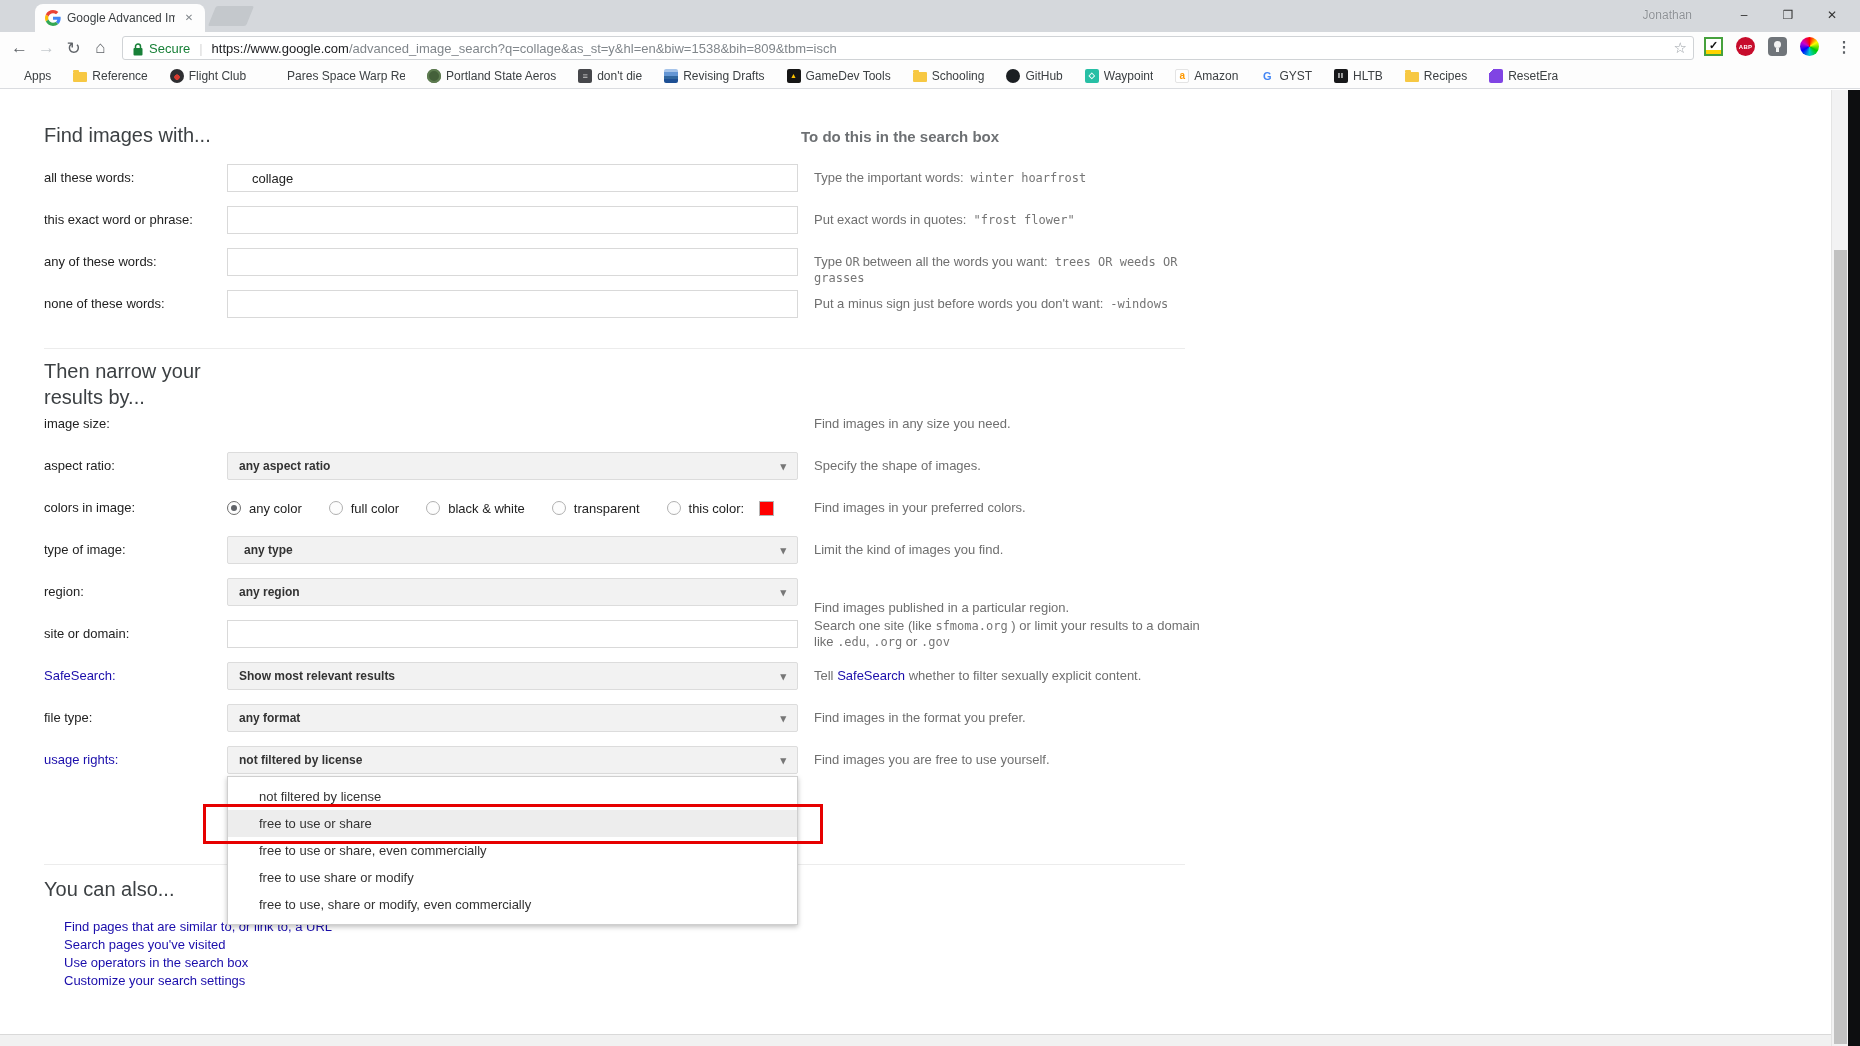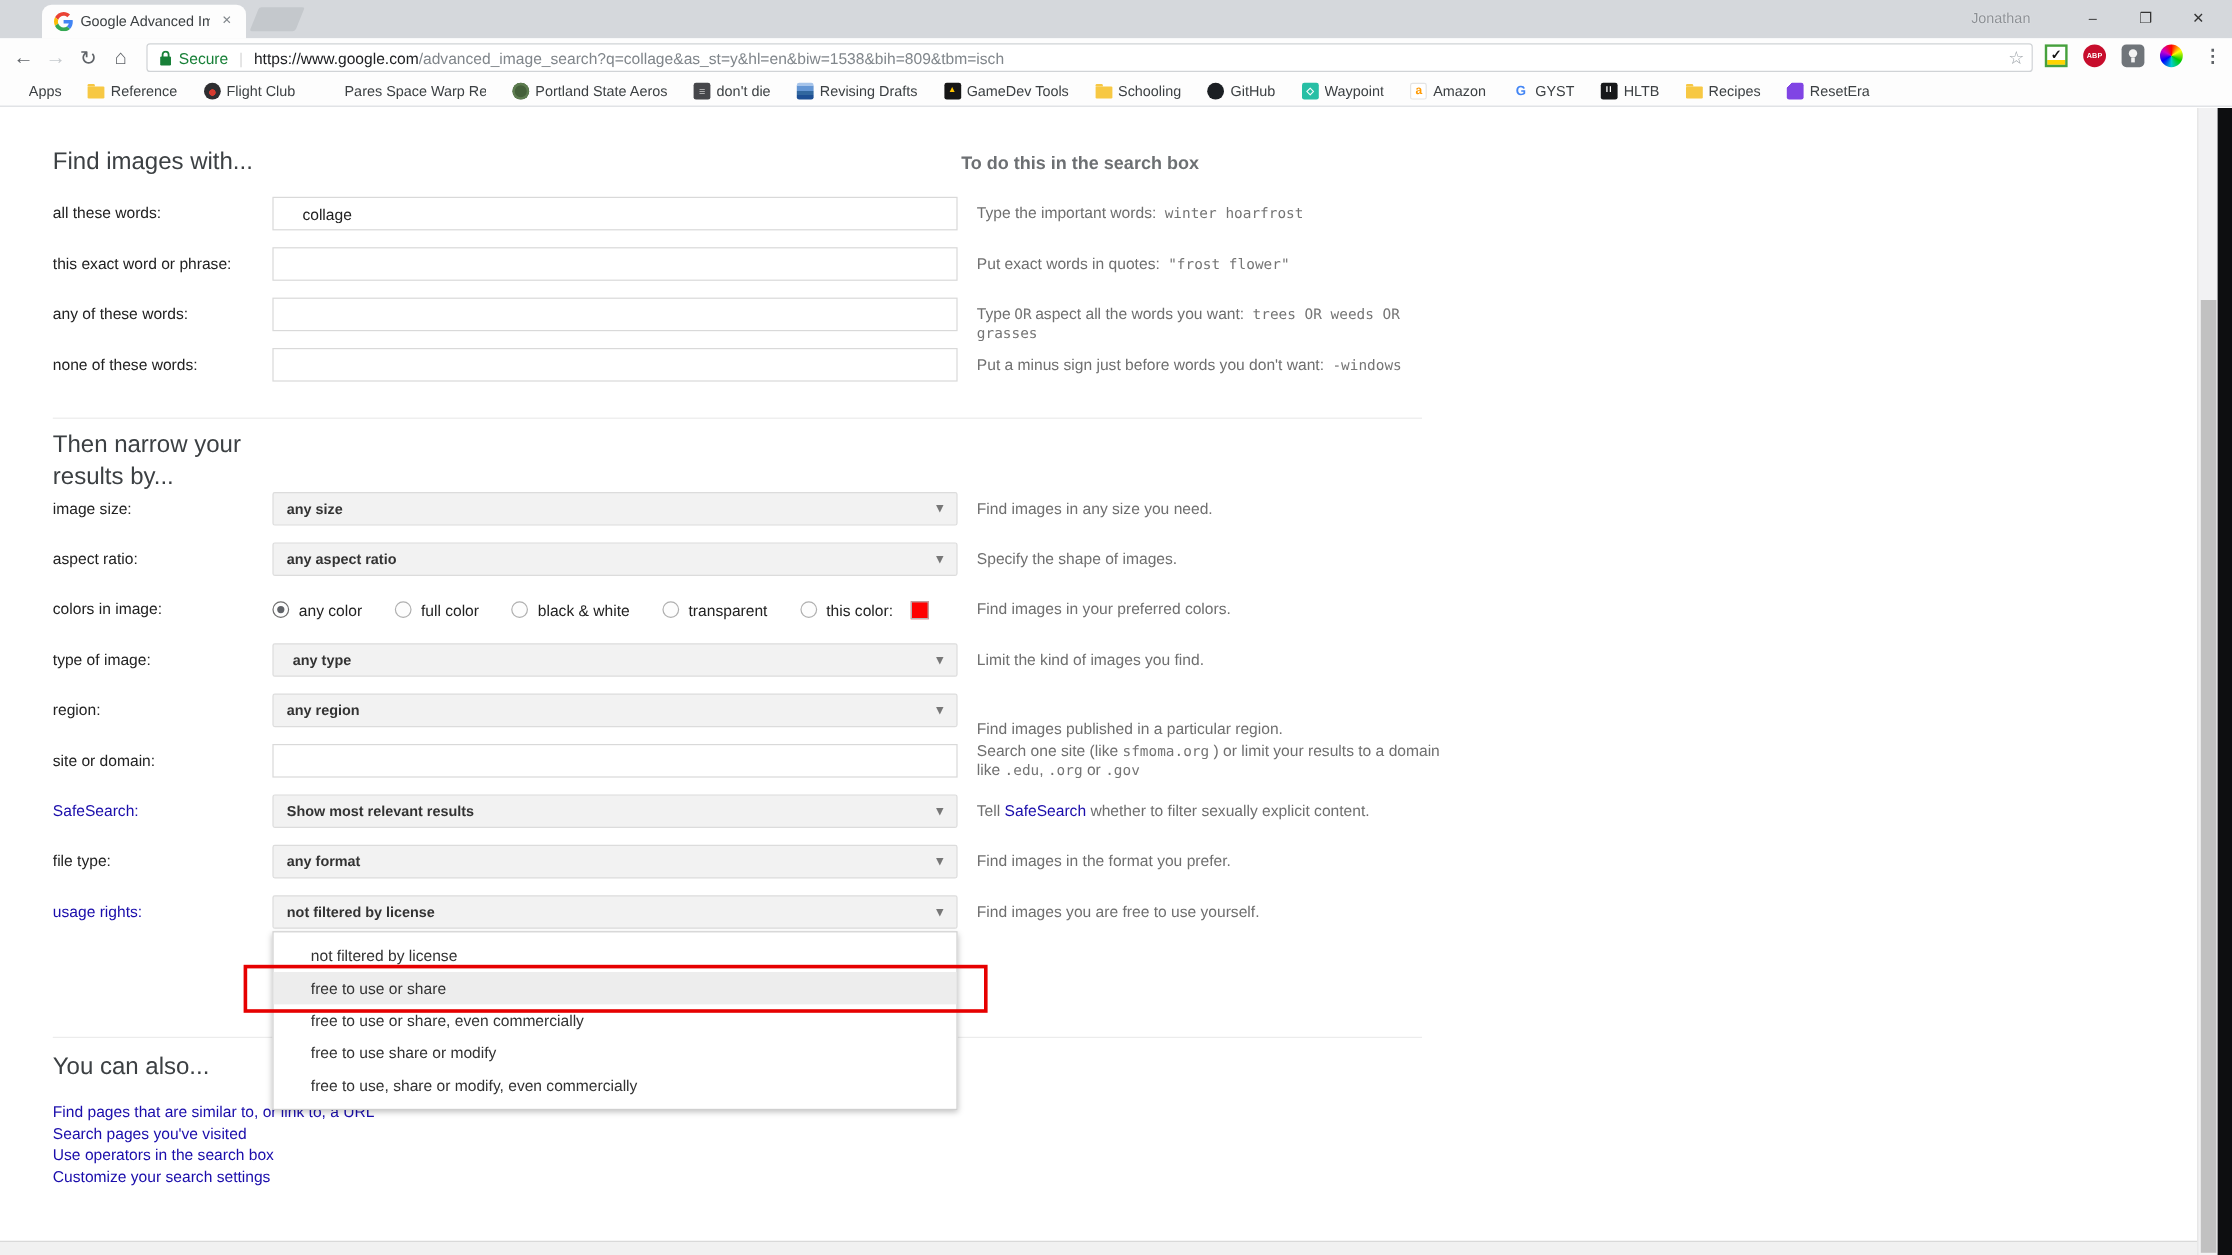--- a/index.html
+++ b/index.html
@@ -119,21 +119,21 @@
   .dropdown-list { position:absolute; left:227px; top:686px; width:571px; background:#fff;
                    border:1px solid #cfcfcf; box-shadow:0 2px 5px rgba(0,0,0,.25);
                    padding:6px 0; z-index:5; }
   .dd-item { height:27px; line-height:27px; padding-left:31px; font-size:13px; color:#333;
              white-space:nowrap; }
   .dd-item.hl { background:#ededed; }
   .annotation-rect { position:absolute; left:203px; top:714px; width:620px; height:40px;
                      border:3px solid #e60000; z-index:6; }
 
   .also-links { position:absolute; left:44px; font-size:13px; color:#1a0dab; line-height:18px; }
-  .also-links div { margin-bottom:0; height:18px; }
+  .also-links div { margin-bottom:0; height:18px;margin-left:20px; }
 
   
   .scroll-track { position:absolute; left:1831px; top:90px; width:17px; height:956px;
                   background:#f2f2f3; border-left:1px solid #e4e4e4; }
   .scroll-thumb { position:absolute; left:2px; top:160px; width:13px; height:794px; background:#c1c1c1; }
   .footer-strip { position:absolute; left:0; top:1034px; width:1831px; height:12px; background:#f1f1f1;
                   border-top:1px solid #d9d9d9; }
   .dark-edge { position:absolute; left:1848px; top:90px; width:12px; height:956px; background:#0d0e10; }
 </style>
 </head>
@@ -275,32 +275,31 @@
   <div class="row-label" style="top:80px;">all these words:</div>
   <input class="txt-input" style="top: 74px;" value="collage">
   <div class="help" style="top:80px;"><span>Type the important words:</span><span class="code gap">winter hoarfrost</span></div>
 
   <div class="row-label" style="top:122px;">this exact word or phrase:</div>
   <input class="txt-input" style="top: 116px;" value="">
   <div class="help" style="top:122px;"><span>Put exact words in quotes:</span><span class="code gap">"frost flower"</span></div>
 
   <div class="row-label" style="top:164px;">any of these words:</div>
   <input class="txt-input" style="top: 158px;" value="">
-  <div class="help" style="top:164px;"><span>Type</span><span class="code or">OR</span><span>aspect all the words you want:</span><span class="code gap">trees OR weeds OR grasses</span></div>
+  <div class="help" style="top:164px;"><span>Type</span><span class="code or">OR</span><span>between all the words you want:</span><span class="code gap">trees OR weeds OR grasses</span></div>
 
   <div class="row-label" style="top:206px;">none of these words:</div>
   <input class="txt-input" style="top: 200px;" value="">
   <div class="help" style="top:206px;"><span>Put a minus sign just before words you don't want:</span><span class="code gap">-windows</span></div>
 
   <div class="divider" style="top:258px;"></div>
 
   <div class="h1 abs" style="left:44px; top:268px; width:195px; line-height:26px;">Then narrow your results by...</div>
 
   <div class="row-label" style="top:326px;">image size:</div>
-  <div class="sel" style="top:320px;"><span>any size</span></div>
   <div class="help" style="top:326px;">Find images in any size you need.</div>
 
   <div class="row-label" style="top:368px;">aspect ratio:</div>
   <div class="sel" style="top:362px;"><span>any aspect ratio</span></div>
   <div class="help" style="top:368px;">Specify the shape of images.</div>
 
   <div class="row-label" style="top:410px;">colors in image:</div>
   <div class="radio-row">
     <span class="radio-group">
         <span class="radio checked"></span>

